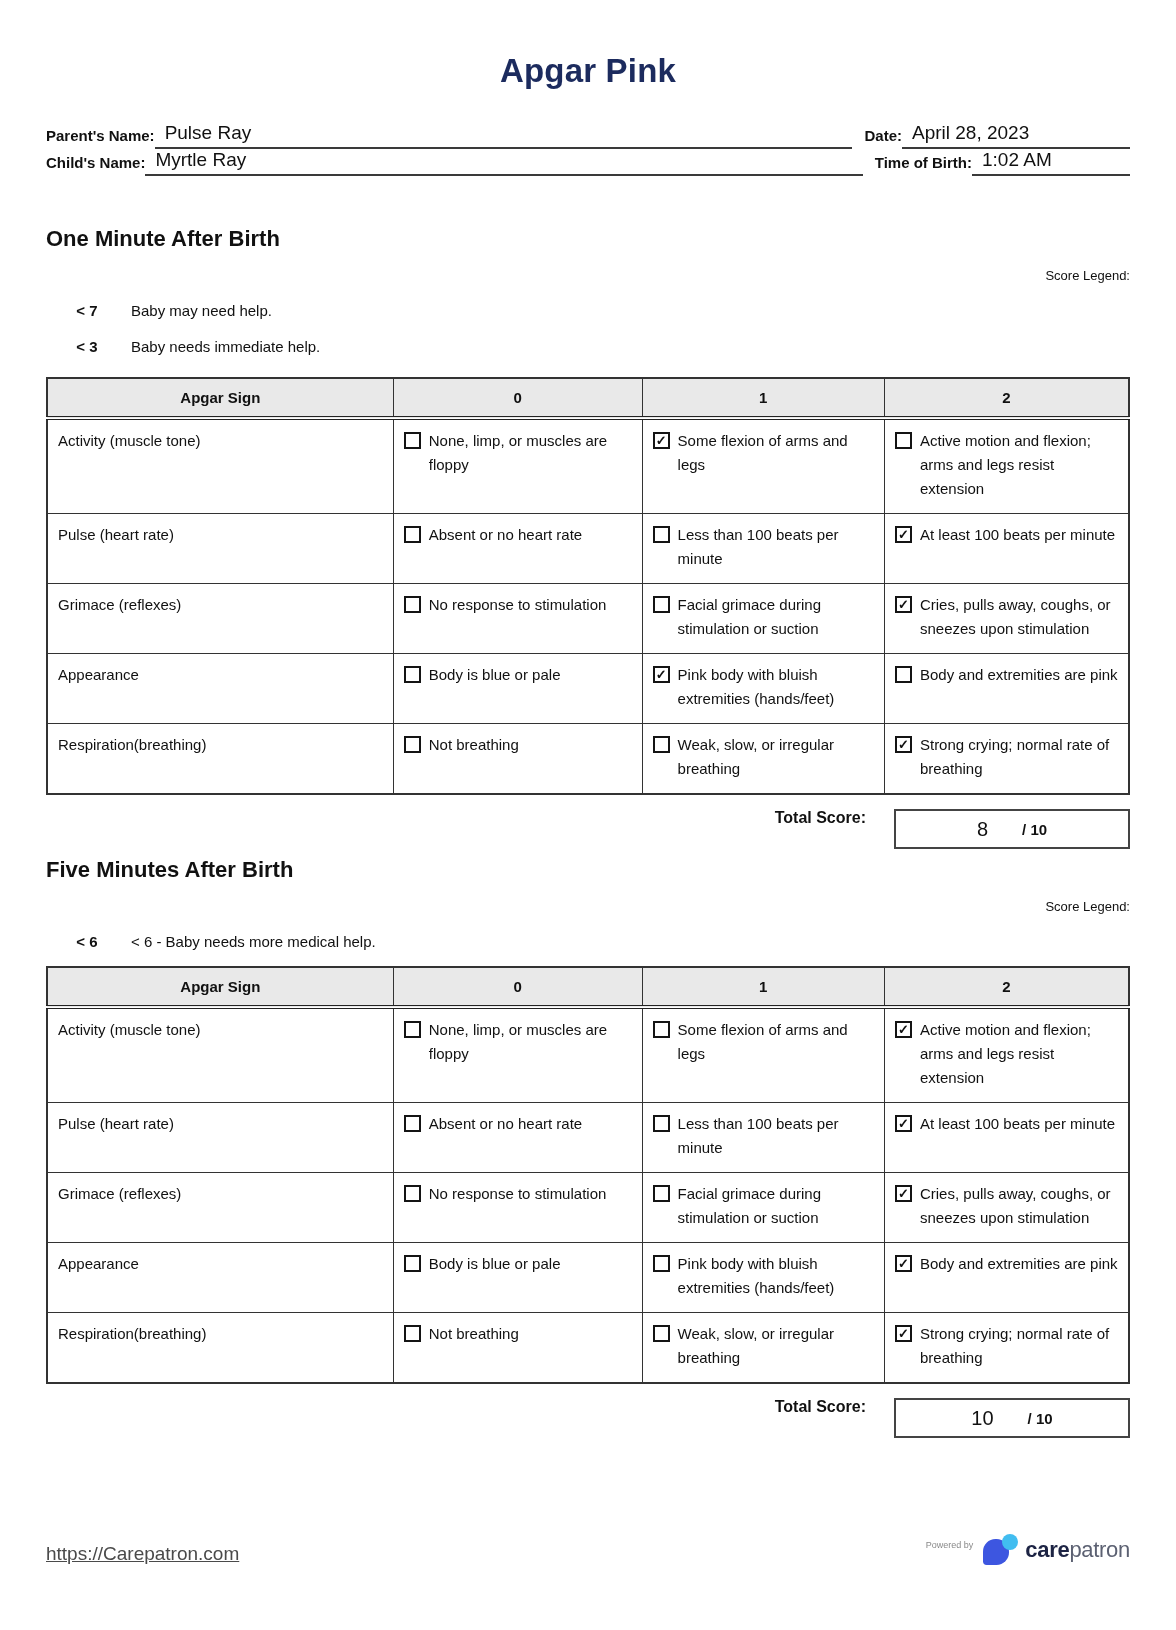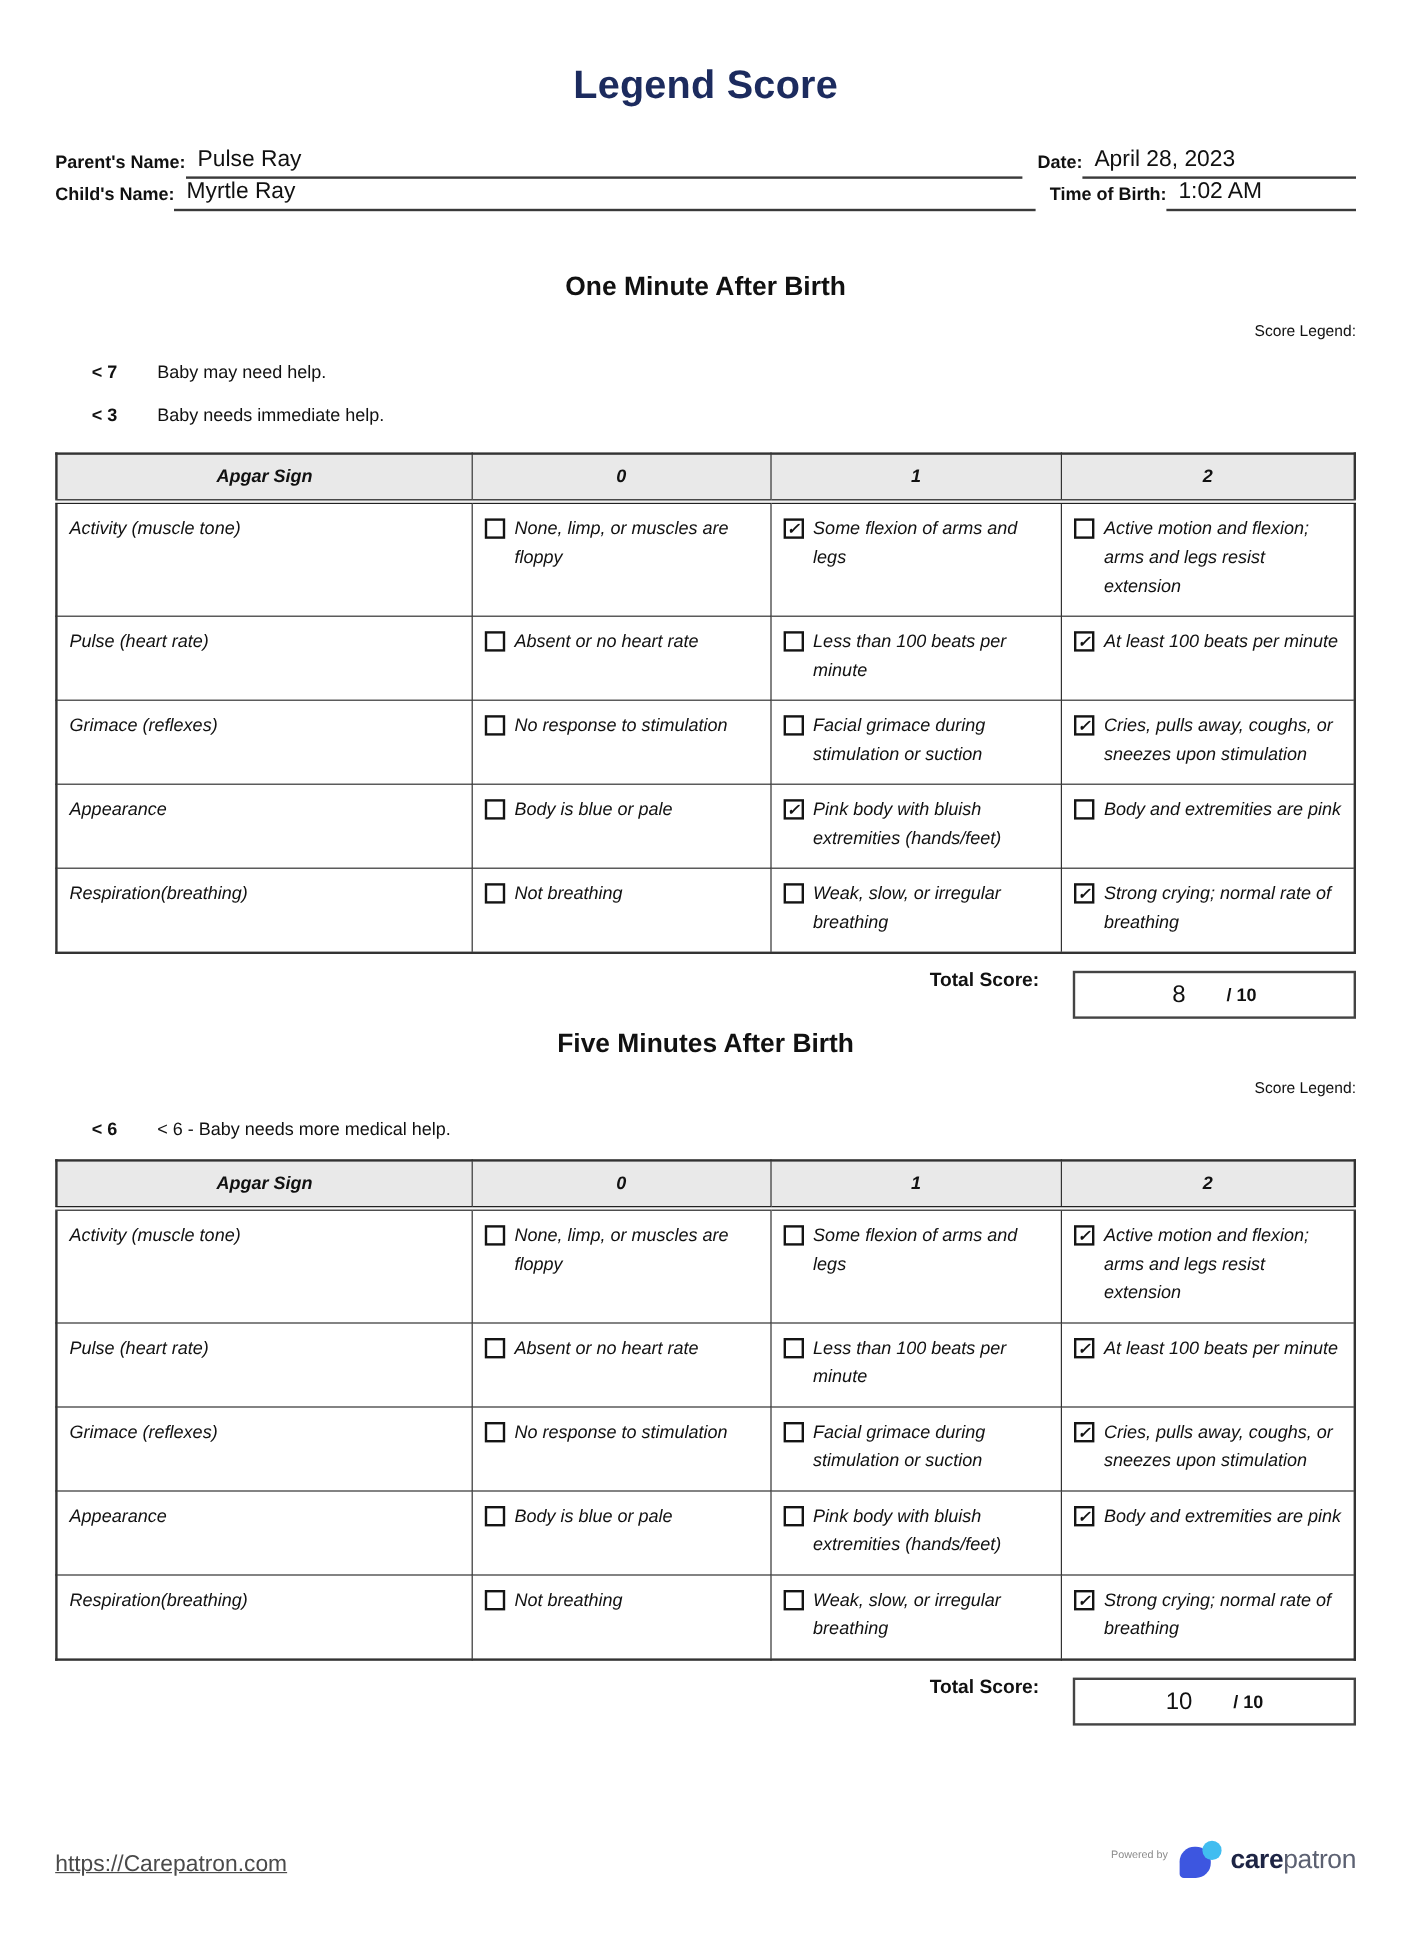--- a/index.html
+++ b/index.html
@@ -41,37 +41,36 @@
     padding:0 0 3px 10px;
     min-height:26px;
   }
   .f-value.fixed{flex:0 0 auto;}
   .w-date{width:228px;}
   .w-time{width:158px;}
   .gap{margin-left:12px;}
 
   
   .section-heading{
-    text-align:center;
+    text-align:left;
     font-size:22px;
     font-weight:bold;
     margin-top:50px;
   }
   .legend-title{font-size:13px;font-weight:normal;margin-top:16px;text-align:right;}
   .legend-row{display:flex;align-items:baseline;margin-top:19px;padding-left:16px;font-size:15px;}
   .legend-key{width:50px;text-align:center;font-weight:bold;flex:0 0 auto;}
   .legend-text{margin-left:19px;}
 
   
   table.apgar{
     width:100%;
     border-collapse:collapse;
     margin-top:22px;
     border:2px solid #333;
-    font-style:italic;
   }
   table.apgar th{
     background:var(--header-bg);
     font-size:15px;
     font-weight:bold;
     text-align:center;
     padding:10px 6px;
     border:1.5px solid #333;
     border-bottom:4px double #222;
   }
@@ -138,21 +137,21 @@
   }
   .brand{font-size:22px;letter-spacing:-.3px;}
   .brand .b-bold{font-weight:bold;color:#1d2444;}
   .brand .b-light{font-weight:normal;color:#5c6172;}
 </style>
 </head>
 <body>
 
 <div class="page">
 
-  <div class="doc-title">Legend Score</div>
+  <div class="doc-title">Apgar Pink</div>
 
   <div class="form-area">
     <div class="form-row">
       <span class="f-label">Parent's Name:</span>
       <span class="f-value">Pulse Ray</span>
       <span class="f-label gap">Date:</span>
       <span class="f-value fixed w-date">April 28, 2023</span>
     </div>
     <div class="form-row">
       <span class="f-label">Child's Name:</span>

